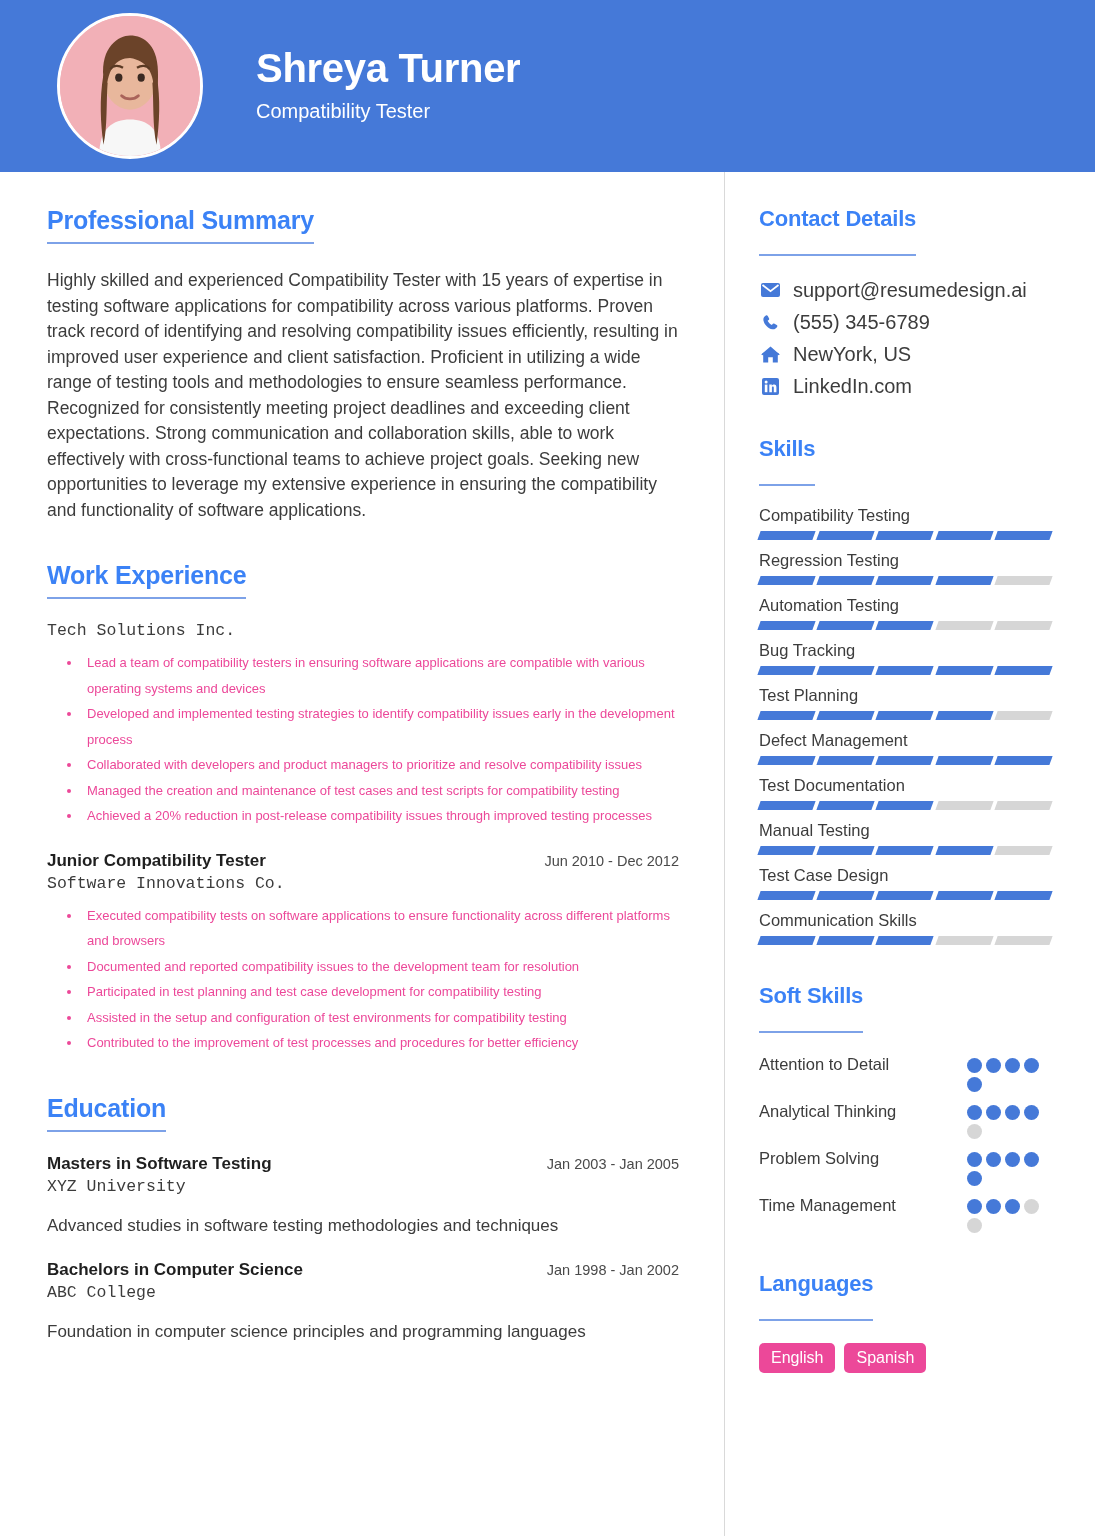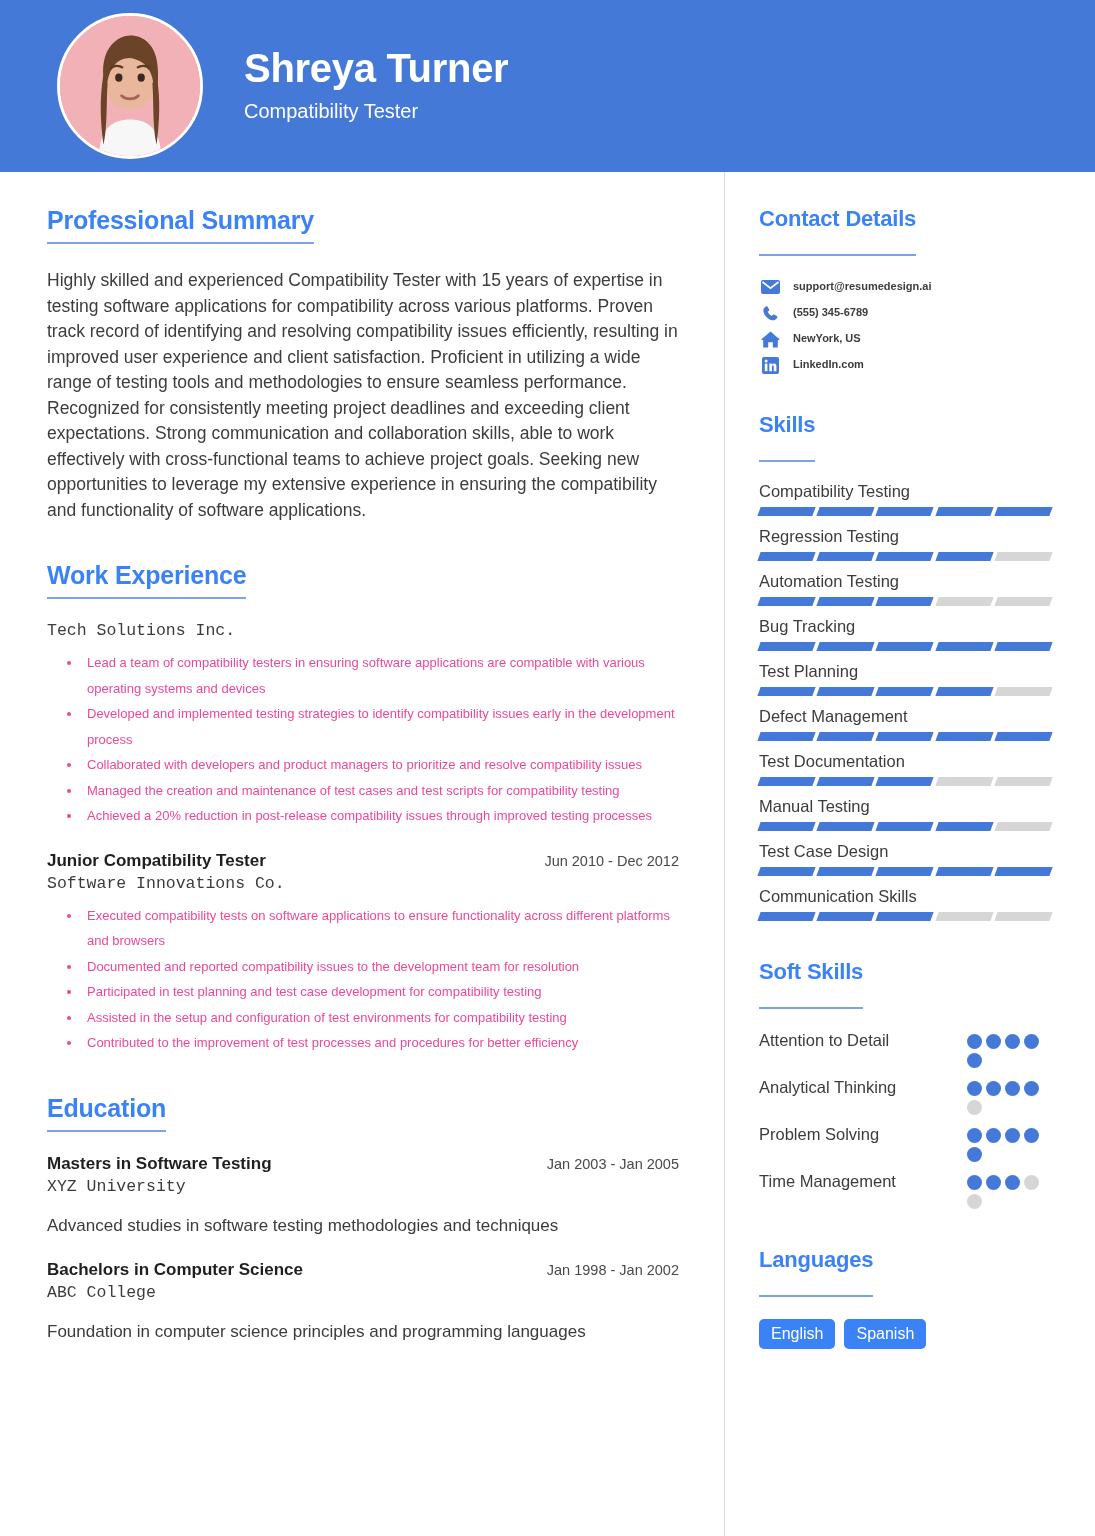--- a/index.html
+++ b/index.html
@@ -15,20 +15,21 @@
     -webkit-font-smoothing: antialiased;
   }
 
   
   .header {
     background: #4579d8;
     height: 172px;
     display: flex;
     align-items: center;
     padding-left: 57px;
+    gap: 12px;
   }
   .avatar {
     width: 146px; height: 146px;
     border-radius: 50%;
     background: #f2b0b7;
     border: 3px solid #ffffff;
     overflow: hidden;
     position: relative;
     flex: none;
   }
@@ -139,24 +140,23 @@
     margin-bottom: 8px;
   }
   .contact-ico {
     width: 22px; height: 18px;
     flex: none;
     margin-right: 12px;
     display: flex; align-items: center; justify-content: center;
   }
   .contact-ico svg { display: block; }
   .contact-val {
-    font-size: 11px;
+    font-size: 20px;
     color: #3c3c3c;
     line-height: 1.2;
-    font-weight: bold;
   }
 
   
   .skill-list { margin-top: 20px; }
   .skill-item { margin-bottom: 11px; }
   .skill-name {
     font-size: 16.5px;
     color: #3c3c3c;
     margin-bottom: 6px;
     line-height: 1.15;
@@ -206,21 +206,21 @@
   .dot.on { background: #4579d8; }
 
   
   .lang-list {
     margin-top: 22px;
     display: flex;
     flex-wrap: wrap;
     gap: 9px;
   }
   .lang-chip {
-    background: #3b82f6;
+    background: #ec4899;
     color: #ffffff;
     font-size: 16px;
     padding: 6px 12px 7px 12px;
     border-radius: 5px;
     line-height: 1.1;
   }
 </style>
 </head>
 <body>
 

